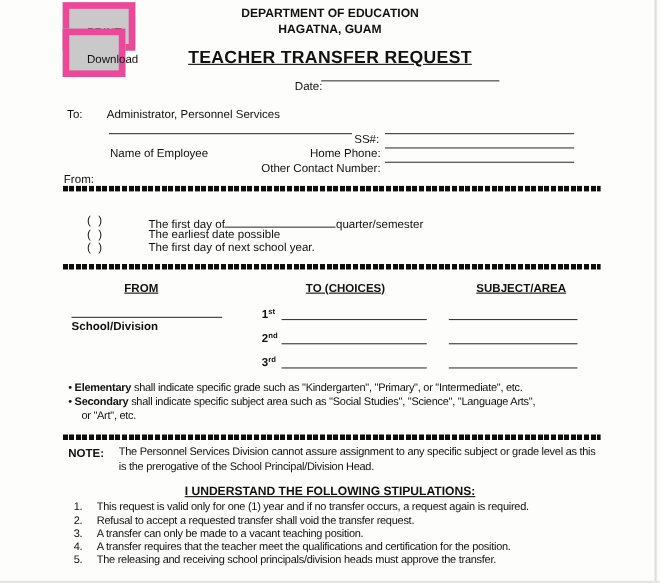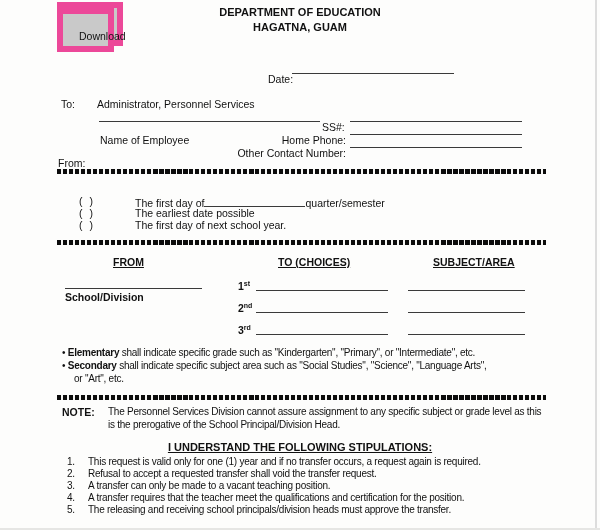--- a/index.html
+++ b/index.html
@@ -16,21 +16,21 @@
   .fine { font-size:10px; letter-spacing:-0.25px; }
 
   
   .btn {
     position:absolute; box-sizing:border-box;
     background:#c9c9c9; border:6px solid #ec4899;
     font-family:"Liberation Sans", sans-serif; font-size:10.5px; color:#111;
     text-align:center; padding:16px; line-height:1.2; cursor:pointer;
   }
   #btn-print    { left:57px; top:2px;  width:66px; height:15px; }
-  #btn-download { left:57px; top:8px; width:57px; height:16px; }
+  #btn-download { left:57px; top:26px; width:57px; height:16px; }
   #btn-clear    { left:54px; top:47px; width:65px; height:20px; }
 
   
   .blank {
     display:inline-block; border-bottom:1px solid #3a3a3a; height:11px;
     vertical-align:baseline;
   }
   .blank.abs { position:absolute; }
 
   
@@ -53,20 +53,21 @@
 </head>
 <body>
 
 <div id="page">
 
   <button id="btn-print" class="btn">PRINT</button>
   <button id="btn-download" class="btn">Download</button>
 
   <div class="t center b" style="top:6px; font-size:11px;">DEPARTMENT OF EDUCATION</div>
   <div class="t center b" style="top:21px; font-size:11px;">HAGATNA, GUAM</div>
+  <div id="title" class="t center b u" style="top:44px;">TEACHER TRANSFER REQUEST</div>
 
   <span class="t" style="left:268px; top:73px;">Date:</span>
   <span class="blank abs" style="left:292px; top:62px; width:162px;"></span>
 
   <span class="t" style="left:61px; top:98px;">To:</span>
   <span class="t" style="left:97px; top:98px;">Administrator, Personnel Services</span>
 
   <span class="t" style="left:58px; top:121px;margin-top:36px;">From:</span>
   <span class="blank abs" style="left:99px; top:110px; width:221px;"></span>
   <span class="t" style="left:322px; top:121px;">SS#:</span>

